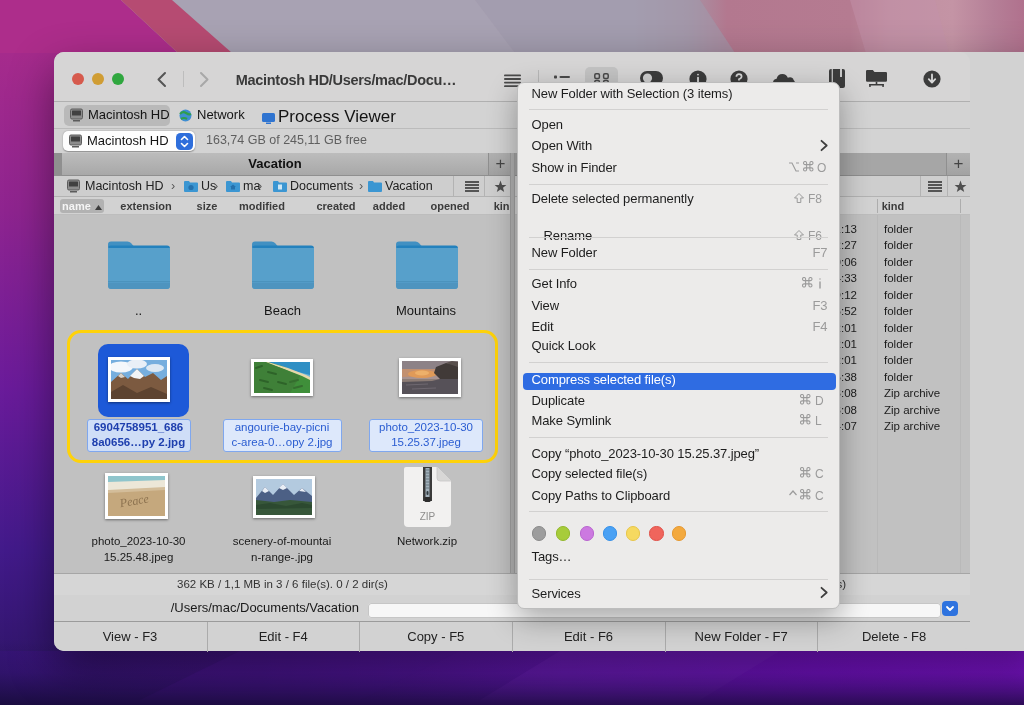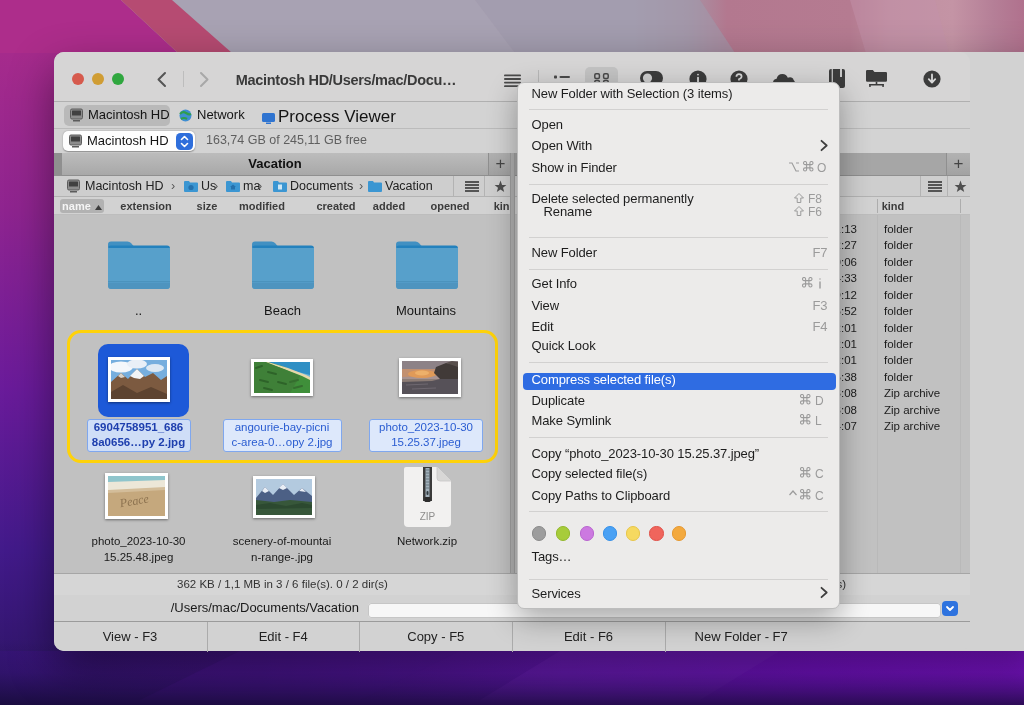--- a/index.html
+++ b/index.html
@@ -477,20 +477,21 @@
           </svg>
     </div>
   </div>
 
   <div id="fkeys">
     <div class="fcell" style="left:0; width:152px; border-left:none;">View - F3</div>
     <div class="fcell" style="left:152.7px; width:152px;">Edit - F4</div>
     <div class="fcell" style="left:305.3px; width:152px;">Copy - F5</div>
     <div class="fcell" style="left:458px; width:152px;">Edit - F6</div>
     <div class="fcell" style="left:610.7px; width:152px;">New Folder - F7</div>
+    <div class="fcell" style="left:763.3px; width:152.7px;">Delete - F8</div>
   </div>
 </div>
 
 <div id="menu">
   <div class="mi" style="top:1.5px;">New Folder with Selection (3 items)</div>
   <div class="msep" style="top:25.6px;"></div>
   <div class="mi" style="top:32.7px;">Open</div>
   <div class="mi" style="top:54.1px;">Open With<span class="sc"><svg width="8" height="13" viewBox="0 0 8 13" style="vertical-align:-1.5px;">
             <path d="M1.5 1.8 L6.7 6.5 L1.5 11.2" stroke="#3e3e3e" stroke-width="1.8" fill="none" stroke-linecap="round" stroke-linejoin="round"></path>
           </svg></span></div>
@@ -499,21 +500,21 @@
               <path d="M1 2 L4 2 L8 10 L11 10 M8 2 L11 2"></path>
               <path d="M18.6 6.9 L18.6 3.6 L21.9 3.6 L21.9 6.9 Z M18.6 3.6 L18.6 2.05 A1.55 1.55 0 1 0 17.05 3.6 L18.6 3.6 M21.9 3.6 L23.45 3.6 A1.55 1.55 0 1 0 21.9 2.05 L21.9 3.6 M21.9 6.9 L21.9 8.45 A1.55 1.55 0 1 0 23.45 6.9 L21.9 6.9 M18.6 6.9 L17.05 6.9 A1.55 1.55 0 1 0 18.6 8.45 L18.6 6.9"></path>
             </g>
             <text x="29" y="10.5" font-size="12" fill="#9b9b9b" font-family="Liberation Sans">O</text>
           </svg></span></div>
   <div class="msep" style="top:100.6px;"></div>
   <div class="mi" style="top:107px;">Delete selected permanently<span class="sc"><svg width="34" height="13" viewBox="0 0 34 13" style="vertical-align:-2px;">
             <path d="M5 1.5 L9.5 6 L6.8 6 L6.8 10.5 L3.2 10.5 L3.2 6 L0.5 6 Z" stroke="#9b9b9b" fill="none"></path>
             <text x="14" y="10.5" font-size="12" fill="#9b9b9b" font-family="Liberation Sans">F8</text>
           </svg></span></div>
-  <div class="mi" style="top:120px;padding-left:12px;">Rename<span class="sc"><svg width="34" height="13" viewBox="0 0 34 13" style="vertical-align:-2px;">
+  <div class="mi" style="top:144px;padding-left:12px;">Rename<span class="sc"><svg width="34" height="13" viewBox="0 0 34 13" style="vertical-align:-2px;">
             <path d="M5 1.5 L9.5 6 L6.8 6 L6.8 10.5 L3.2 10.5 L3.2 6 L0.5 6 Z" stroke="#9b9b9b" fill="none"></path>
             <text x="14" y="10.5" font-size="12" fill="#9b9b9b" font-family="Liberation Sans">F6</text>
           </svg></span></div>
   <div class="msep" style="top:154.2px;"></div>
   <div class="mi" style="top:160.6px;">New Folder<span class="sc">F7</span></div>
   <div class="msep" style="top:186.4px;"></div>
   <div class="mi" style="top:192.3px;">Get Info<span class="sc"><svg width="26" height="13" viewBox="0 0 26 13" style="vertical-align:-2px;">
             <g stroke="#9b9b9b" stroke-width="1.1" fill="none">
               <path d="M3.6 6.9 L3.6 3.6 L6.9 3.6 L6.9 6.9 Z M3.6 3.6 L3.6 2.05 A1.55 1.55 0 1 0 2.05 3.6 L3.6 3.6 M6.9 3.6 L8.45 3.6 A1.55 1.55 0 1 0 6.9 2.05 L6.9 3.6 M6.9 6.9 L6.9 8.45 A1.55 1.55 0 1 0 8.45 6.9 L6.9 6.9 M3.6 6.9 L2.05 6.9 A1.55 1.55 0 1 0 3.6 8.45 L3.6 6.9"></path>
               <path d="M18 2 L18 2.01 M18 5 L18 11" stroke-linecap="round" stroke-width="1.4"></path>

